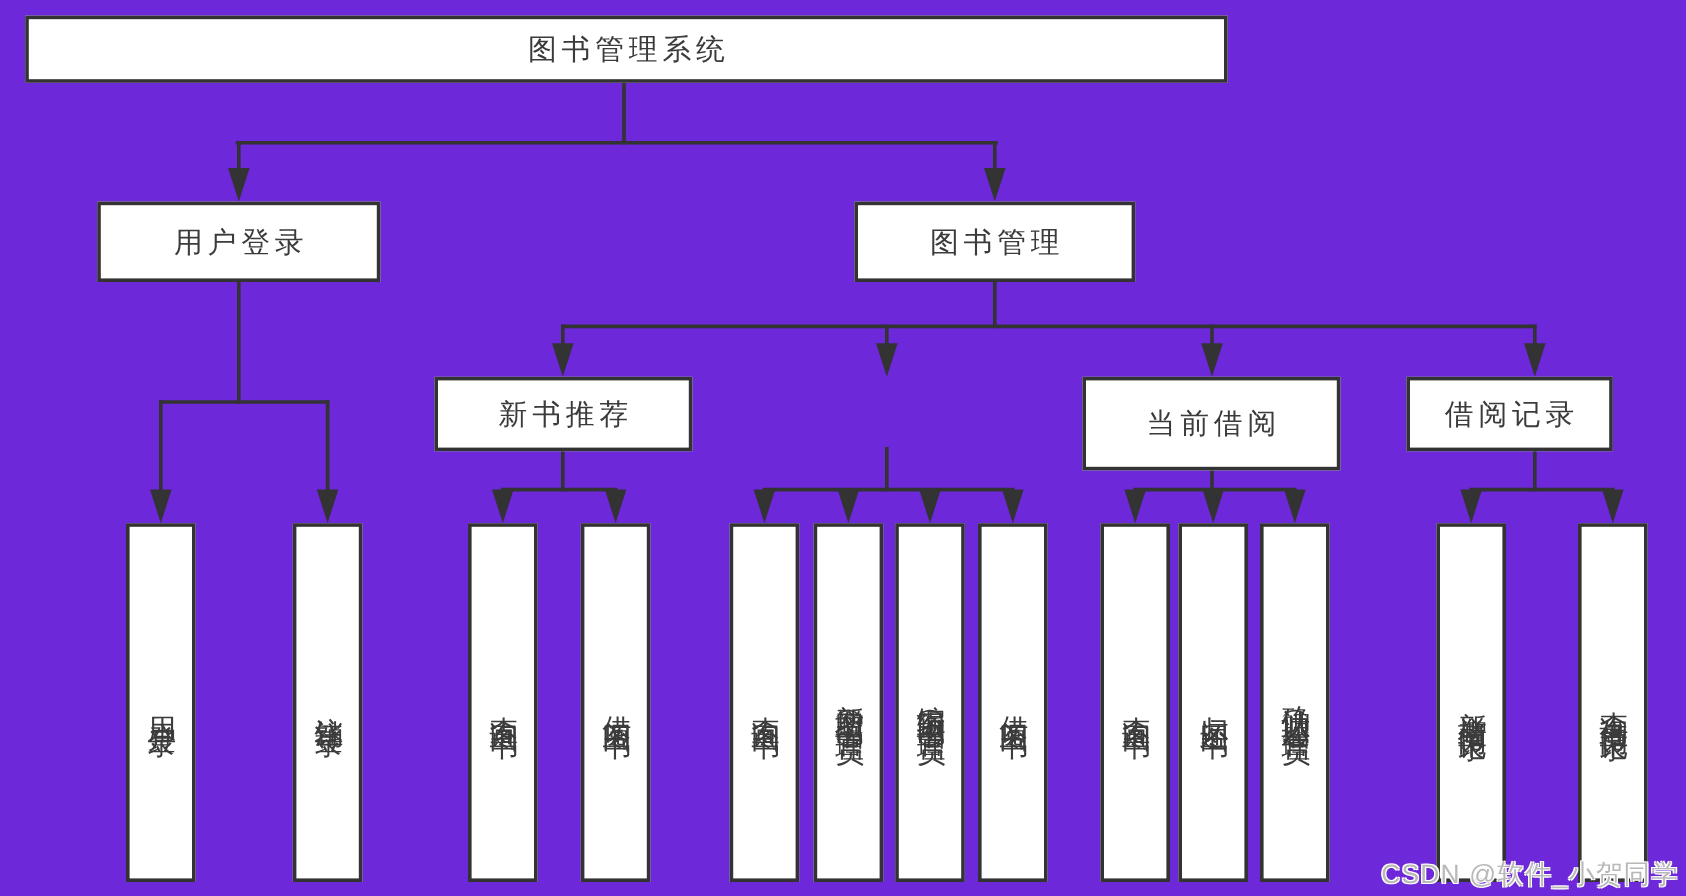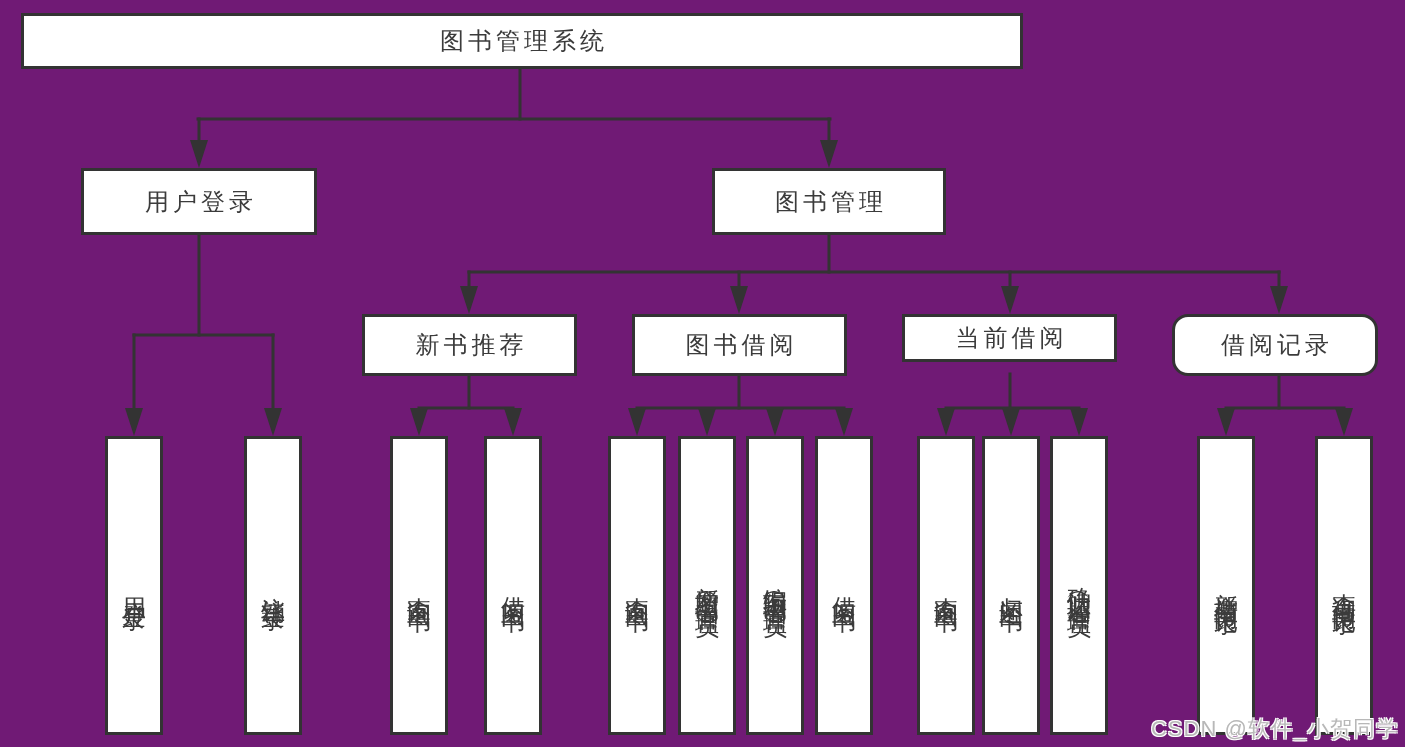--- a/index.html
+++ b/index.html
@@ -1,17 +1,17 @@
 <!DOCTYPE html>
 <html><head>
 <meta charset="utf-8">
 <style>
   html,body { margin:0; padding:0; background:#fff; }
   .stage {
-    position:relative; width:1405px; height:747px; background:#701a75;
+    position:relative; width:1405px; height:747px; background:#6d28d9;
     font-family:"Liberation Sans","DejaVu Sans",sans-serif; overflow:hidden;
   }
   .wires { position:absolute; left:0; top:0; width:1405px; height:747px; z-index:1; }
   .node {
     position:absolute; box-sizing:border-box; background:#fff;
     border:3px solid #333333; display:flex; align-items:center; justify-content:center;
     color:#3b3b3b; z-index:2;
   }
   .hlabel { font-size:24px; letter-spacing:4px; text-indent:4px; white-space:nowrap; }
   .vlabel {
@@ -91,27 +91,24 @@
   <div class="node" style="left:81px; top:168px; width:236px; height:67px;">
     <span class="hlabel">用户登录</span>
   </div>
   <div class="node" style="left:712px; top:168px; width:234px; height:67px;font-family:Liberation Mono, monospace;">
     <span class="hlabel">图书管理</span>
   </div>
 
   <div class="node" style="left:362px; top:314px; width:215px; height:62px;">
     <span class="hlabel">新书推荐</span>
   </div>
-  <div class="node" style="left:632px; top:314px; width:215px; height:62px;">
-    <span class="hlabel">图书借阅</span>
-  </div>
-  <div class="node" style="left:902px; top:314px; width:215px; height:48px;">
+  <div class="node" style="left:902px; top:314px; width:215px; height:78px;">
     <span class="hlabel">当前借阅</span>
   </div>
-  <div class="node" style="left:1172px; top:314px; width:206px; height:62px;border-radius:16px;">
+  <div class="node" style="left:1172px; top:314px; width:172px; height:62px;">
     <span class="hlabel">借阅记录</span>
   </div>
 
   <div class="node" style="left:105px; top:436px; width:58px; height:299px;">
     <span class="vlabel">用户登录</span>
   </div>
   <div class="node" style="left:244px; top:436px; width:58px; height:299px;">
     <span class="vlabel">注销登录</span>
   </div>
 

